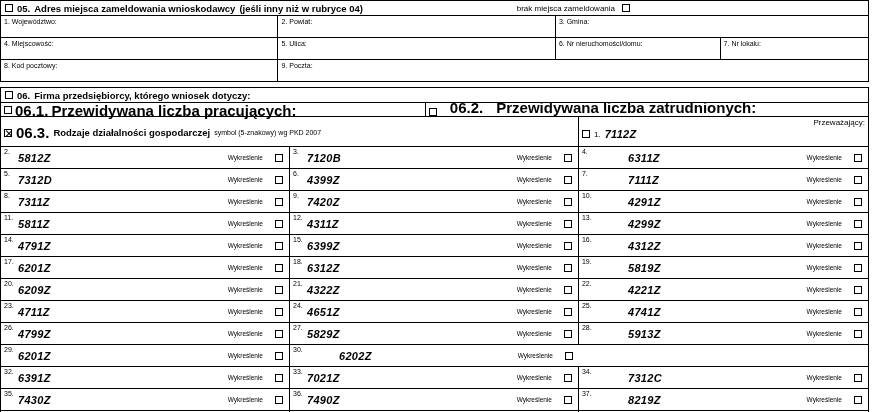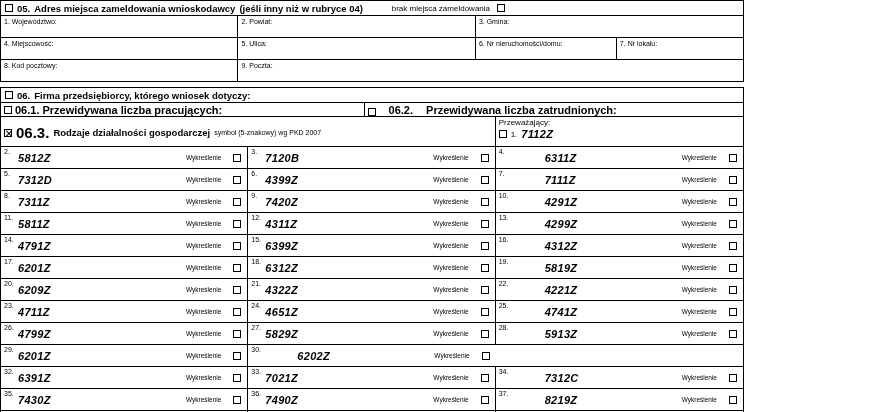--- a/index.html
+++ b/index.html
@@ -1,17 +1,17 @@
 <!DOCTYPE html>
 <html><head>
 <meta charset="utf-8">
 <style>
   html,body{margin:0;padding:0;background:#fff;}
   body{width:880px;height:412px;font-family:"Liberation Sans",sans-serif;color:#000;overflow:hidden;}
-  .form{position:relative;width:744px;height:412px;box-sizing:border-box;}
+  .form{position:relative;width:869px;height:412px;box-sizing:border-box;}
 
   
   .row{display:flex;border-left:1px solid #000;border-right:1px solid #000;box-sizing:border-box;}
   .cell{box-sizing:border-box;border-right:1px solid #000;position:relative;padding:2px 3px 0 3px;}
   .cell:last-child{border-right:none;}
   .lbl{font-size:7px;line-height:8px;}
 
   
   .cb{display:inline-block;width:8px;height:8px;border:1px solid #000;background:#fff;vertical-align:-1px;box-sizing:border-box;}
   .cb.x{position:relative;}
@@ -31,21 +31,21 @@
   
   .pkdrow{display:flex;border-left:1px solid #000;border-right:1px solid #000;border-bottom:1px solid #000;box-sizing:border-box;height:22px;}
   .pkdcell{width:33.3333%;box-sizing:border-box;border-right:1px solid #000;display:flex;align-items:center;position:relative;}
   .pkdcell:last-child{border-right:none;gap:32px;}
   .pnum{font-size:7px;width:14px;text-align:left;padding-left:3px;align-self:flex-start;line-height:9px;}
   .pcode{font-size:11px;font-weight:bold;letter-spacing:0.3px;font-style:italic;}
   .pw{position:absolute;right:26px;font-size:6.5px;}
   .pcb{position:absolute;right:6px;}
 
   .thinlbl{font-size:7px;}
-  .b9{font-size:11px;font-weight:bold;}
+  .b9{font-size:15px;font-weight:bold;}
 </style>
 </head>
 <body>
 
 <div class="form">
 
   <div class="sec" style="border-top:1px solid #000;">
     <span class="cb"></span>
     <span class="t">05.</span>
     <span class="t">Adres miejsca zameldowania wnioskodawcy</span>
@@ -113,21 +113,21 @@
     </div>
   </div>
 
   <div class="row" style="border-bottom:1px solid #000;height:30px;">
     <div class="cell" style="width:66.6667%;display:flex;align-items:center;gap:4px;">
       <span class="cb x"></span>
       <span class="t" style="font-size:15px;font-weight:bold;">06.3.</span>
       <span class="t" style="font-size:9.5px;font-weight:bold;">Rodzaje działalności gospodarczej</span>
       <span class="thinlbl">symbol (5-znakowy) wg PKD 2007</span>
     </div>
-    <div class="cell" style="width:33.3333%;padding:1px 3px;">
+    <div class="cell" style="width:33.3333%;padding:1px 3px;text-align:right;">
       <div class="thinlbl" style="font-size:8px;">Przeważający:</div>
       <div style="display:flex;align-items:center;gap:4px;margin-top:1px;">
         <span class="cb"></span>
         <span style="font-size:8px;">1.</span>
         <span class="pcode">7112Z</span>
       </div>
     </div>
   </div>
 
   <div>

